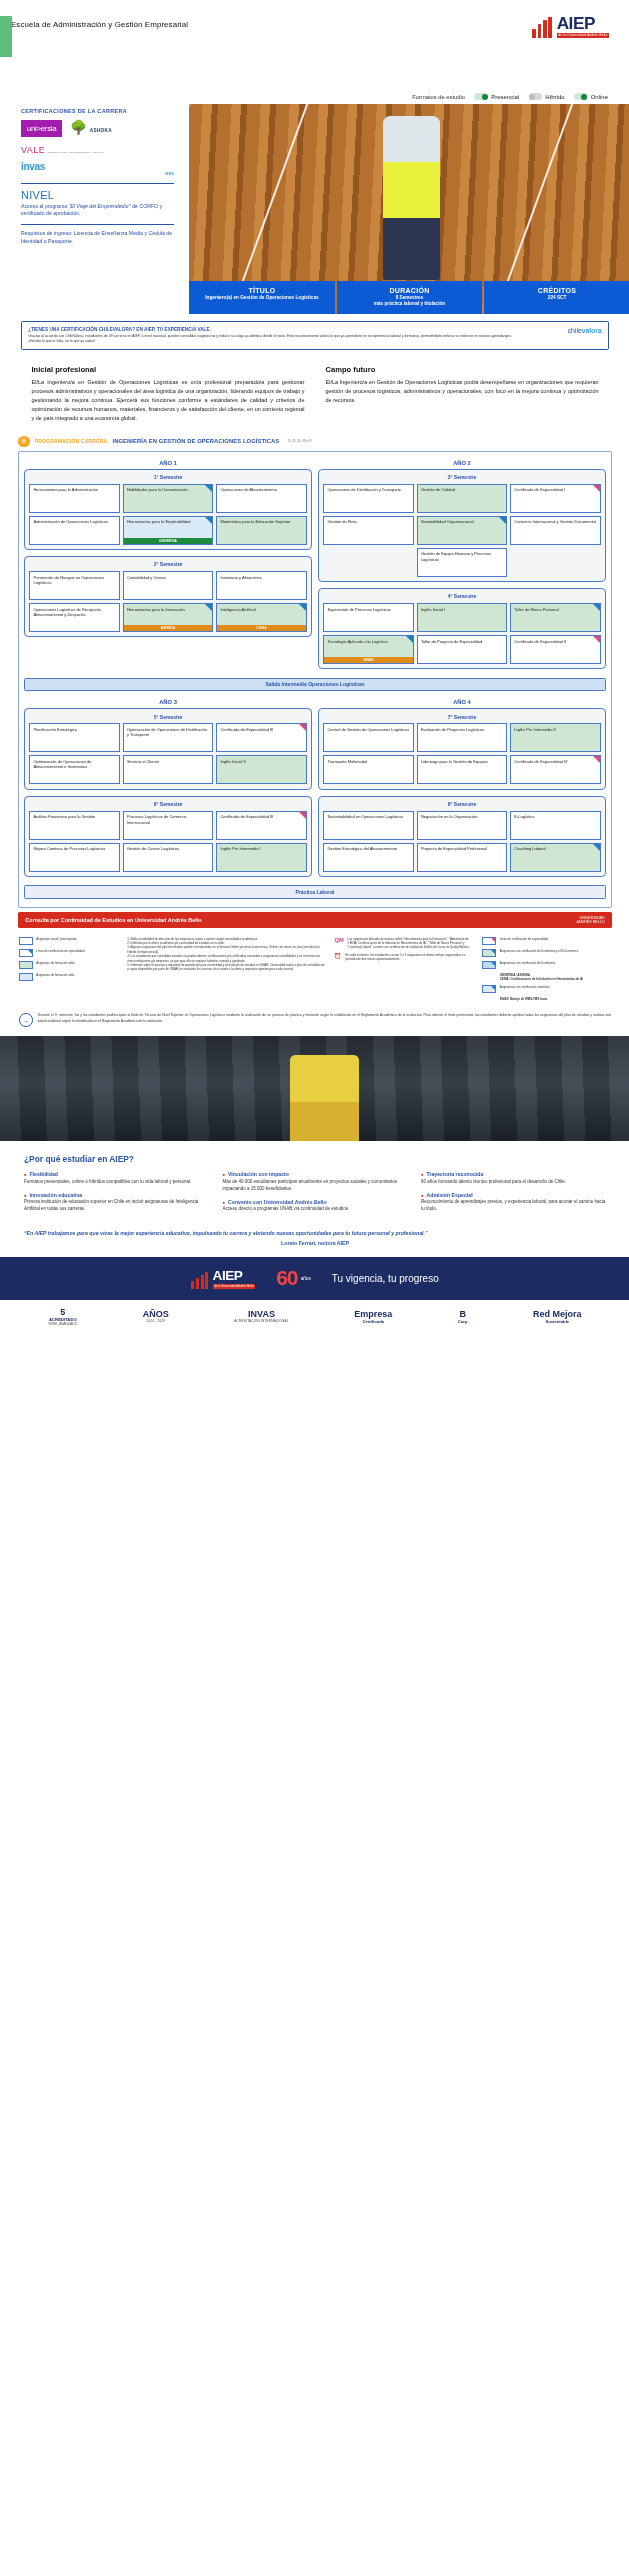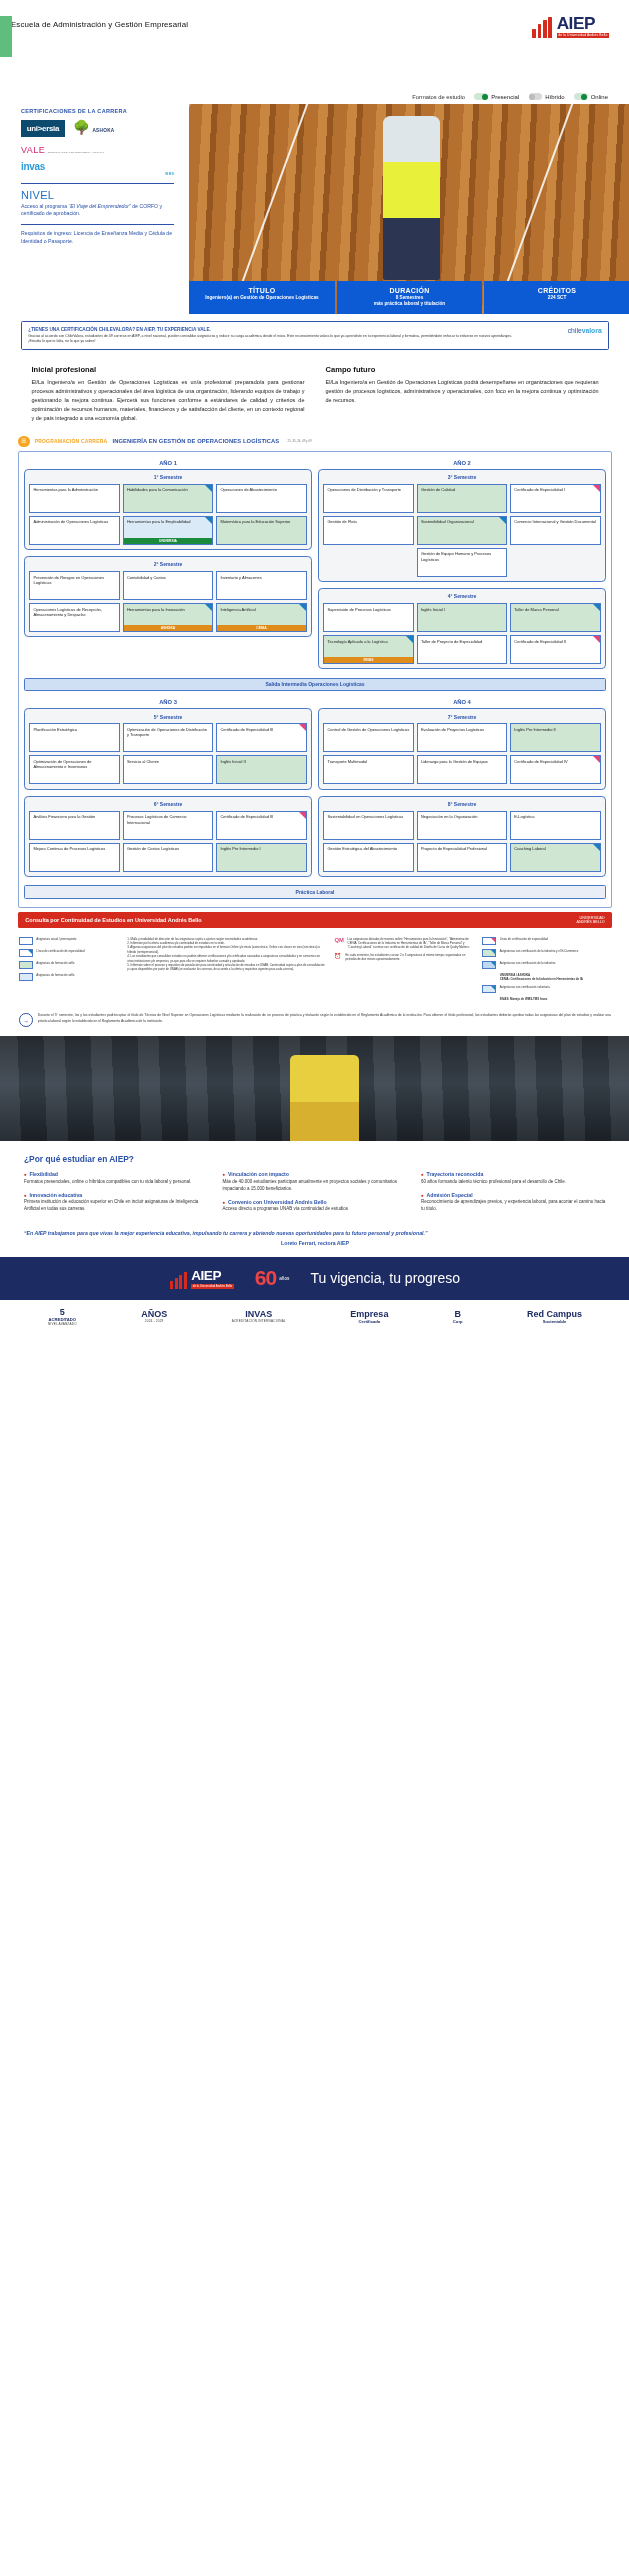--- a/index.html
+++ b/index.html
@@ -30,21 +30,21 @@
   .tgl { width:13.6px; height:6.8px; border-radius:3.7px; background:#d8d8d8; position:relative; }
   .tgl.on { background:#cfe8d6; }
   .tgl i { position:absolute; width:5.8px; height:5.8px; border-radius:50%; background:#bbb; top:0.5px; left:0.5px; }
   .tgl.on i { background:#0f8a3d; left:7.3px; }
 
   
   .hero { position:relative; display:flex; height:210px; }
   .hero-left { width:189px; padding:4.2px 14.7px 0 21px; }
   .cert-title { font-size:5.5px; color:#2b52a8; letter-spacing:0.3px; font-weight:600; margin-bottom:6.3px; }
   .logo-row { display:flex; align-items:center; gap:8.4px; flex-wrap:wrap; }
-  .logo-universia { background:#0c4a6e; color:#fff; font-weight:bold; font-size:7.9px; padding:3.7px 5.8px; letter-spacing:-0.3px;text-align:right; }
+  .logo-universia { background:#a21caf; color:#fff; font-weight:normal; font-size:7.9px; padding:3.7px 5.8px; letter-spacing:-0.3px;text-align:right; }
   .logo-ashoka { text-align:center; color:#1f3864; }
   .logo-ashoka .tree { font-size:13.6px; line-height:.9; }
   .logo-ashoka .nm { font-size:4.7px; font-weight:bold; letter-spacing:0.3px; }
   .logo-cena { text-align:center; }
   .logo-cena .big { font-size:9px; color:#d6256f; letter-spacing:0.5px; }
   .logo-cena .tiny { font-size:2.2px; color:#777; letter-spacing:0.1px; }
   .logo-invas { margin-top:6.3px; color:#2e9bd6; font-weight:bold; font-size:10px; letter-spacing:-0.3px; }
   .logo-invas .wms { font-size:3.1px; display:block; text-align:right; letter-spacing:0.5px; }
   .hr-blue { border-top:0.5px solid #2b52a8; margin:6.3px 0 5.2px; }
   .corfo { color:#1f6fc4; font-size:11px; font-weight:500; letter-spacing:0.3px; }
@@ -156,21 +156,21 @@
   
   .footer-blue { margin-top:9.4px; background:#1d2b63; color:#fff; display:flex; align-items:center; justify-content:center; gap:21px; padding:9.4px 0; }
   .f-aiep { display:flex; align-items:flex-end; gap:4.2px; }
   .f-bars { display:flex; align-items:flex-end; gap:1.6px; height:17px; }
   .f-bars i { width:3.1px; background:#d52b1e; display:block; }
   .f-word .w { font-size:13.6px; font-weight:bold; color:#fff; letter-spacing:-0.5px; }
   .f-word .sub { font-size:2.9px; background:#d52b1e; padding:0.5px 1.6px; display:block; margin-top:1px; }
   .f-60 { display:flex; align-items:center; gap:3.1px; }
   .f-60 .n { font-size:21px; font-weight:bold; color:#ef4444; letter-spacing:-1px; }
   .f-60 .y { font-size:4.7px; color:#fff; }
-  .f-tag { font-size:14px; color:#fff; font-weight:500; }
+  .f-tag { font-size:10px; color:#fff; font-weight:500; }
   .footer-white { background:#fff; display:flex; align-items:center; justify-content:space-around; padding:7.3px 15.7px 11.5px; }
   .fw-item { text-align:center; color:#444; }
   .fw-item .big { font-size:9px; font-weight:bold; color:#1d2b63; }
   .fw-item .sm { font-size:3.1px; letter-spacing:0.2px; }
   .fw-item .md { font-size:4.2px; font-weight:bold; color:#1d2b63; }
 </style>
 </head>
 <body>
 
 <div class="page">
@@ -581,20 +581,20 @@
         <div class="big">Empresa</div>
         <div class="md">Certificada</div>
         <div class="sm"></div>
       </div>
       <div class="fw-item">
         <div class="big">B</div>
         <div class="md">Corp</div>
         <div class="sm"></div>
       </div>
       <div class="fw-item">
-        <div class="big">Red Campus</div>
+        <div class="big">Red Mejora</div>
         <div class="md">Sustentable</div>
         <div class="sm"></div>
       </div>
     </div>
 
 </div>
 
 
 </body></html>

